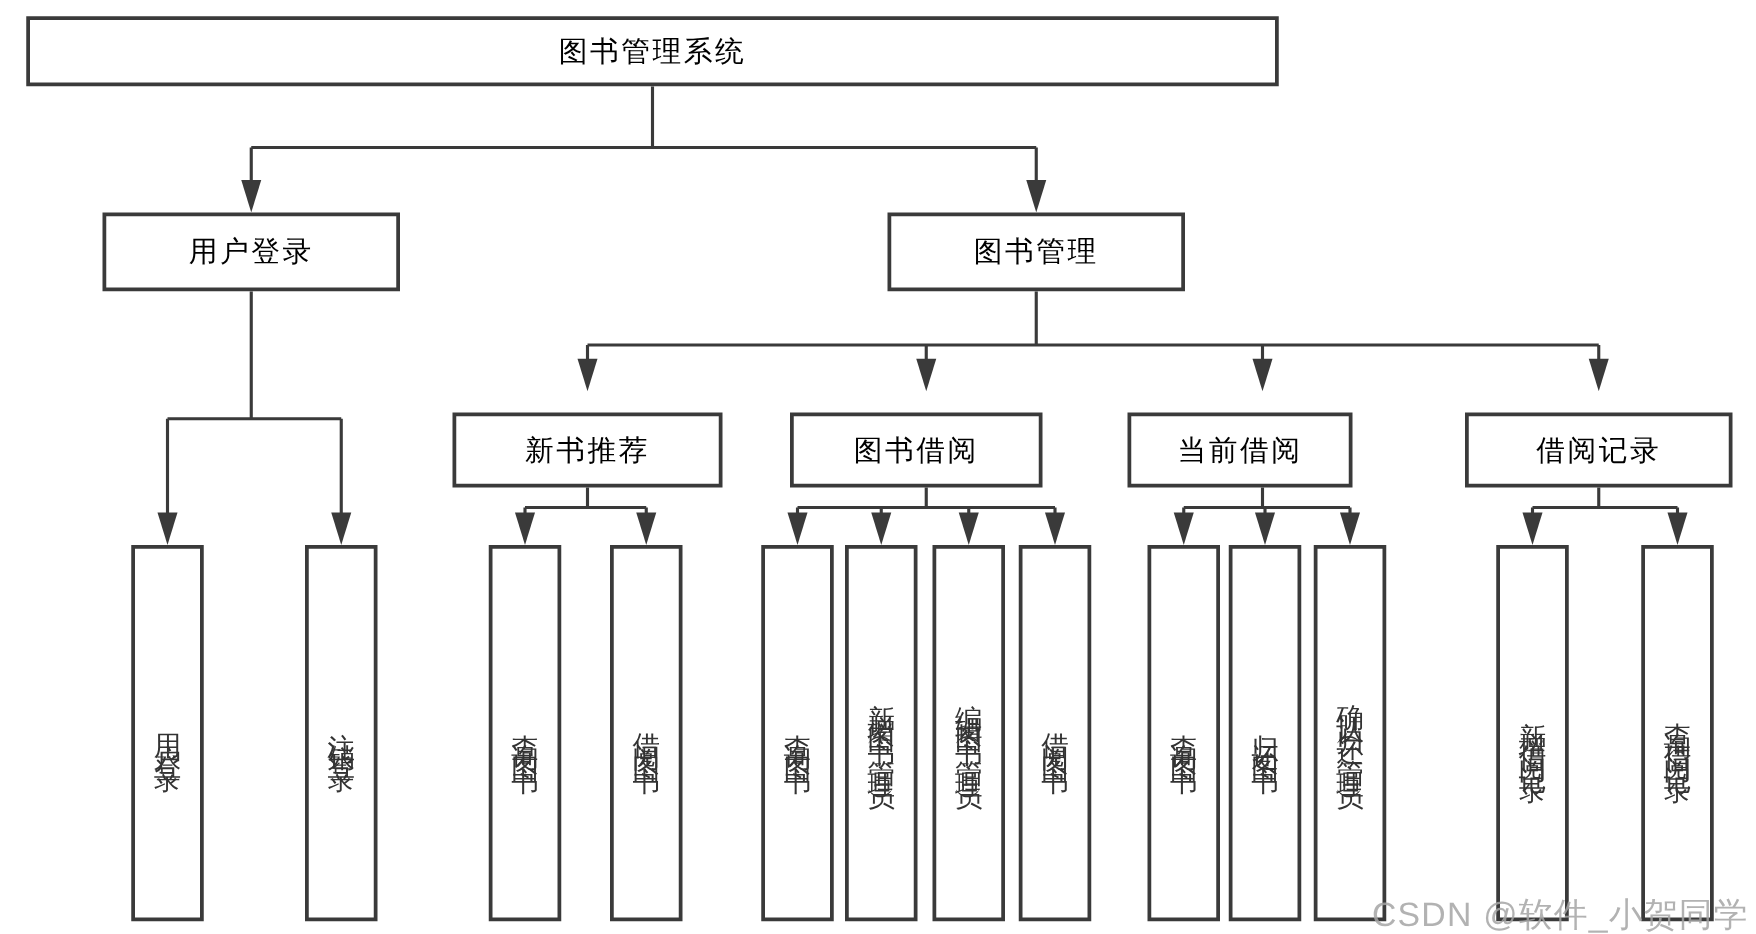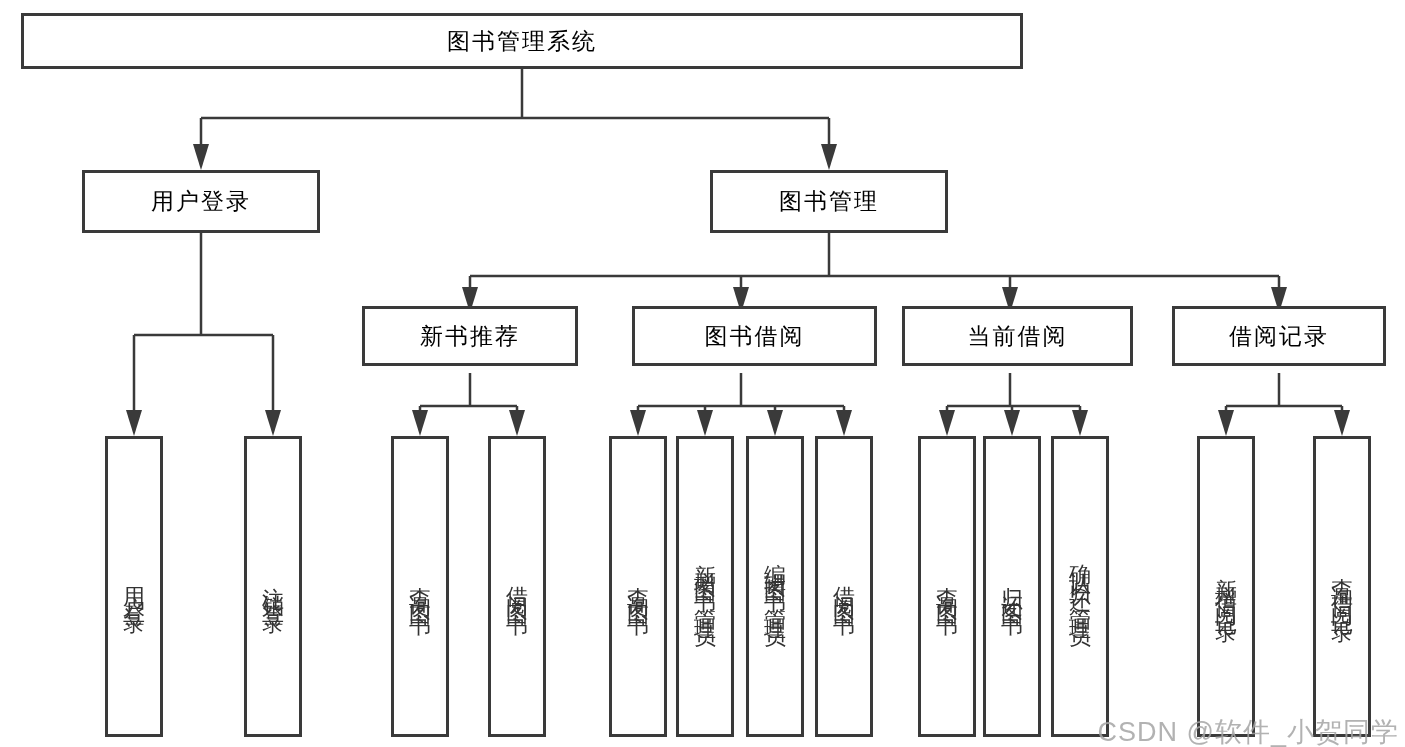--- a/index.html
+++ b/index.html
@@ -42,24 +42,24 @@
     writing-mode: vertical-rl;
     text-orientation: mixed;
     font-size: 22px;
     letter-spacing: 9px;
     line-height: 1;
     color: #333333;
   }
   .root-box      { left: 21px;   top: 13px;  width: 1002px; height: 56px; }
   .lvl2-a        { left: 82px;   top: 170px; width: 238px;  height: 63px; }
   .lvl2-b        { left: 710px;  top: 170px; width: 238px;  height: 63px; font-family: Liberation Serif, serif; }
-  .lvl3          { top: 306px; height: 60px; }
+  .lvl3          { top: 330px; height: 60px; }
   .lvl3-a        { left: 362px;  width: 216px; }
-  .lvl3-b        { left: 632px;  width: 245px; }
-  .lvl3-c        { left: 902px;  width: 231px; }
+  .lvl3-b        { left: 632px;  width: 202px; }
+  .lvl3-c        { left: 902px;  width: 180px; }
   .lvl3-d        { left: 1172px; width: 214px; }
   .leaf          { top: 436px; height: 301px; width: 58px; }
   .leaf-1a { left: 105px; }
   .leaf-1b { left: 244px; }
   .leaf-2a { left: 391px; }
   .leaf-2b { left: 488px; }
   .leaf-3a { left: 609px; }
   .leaf-3b { left: 676px; }
   .leaf-3c { left: 746px; }
   .leaf-3d { left: 815px; }

